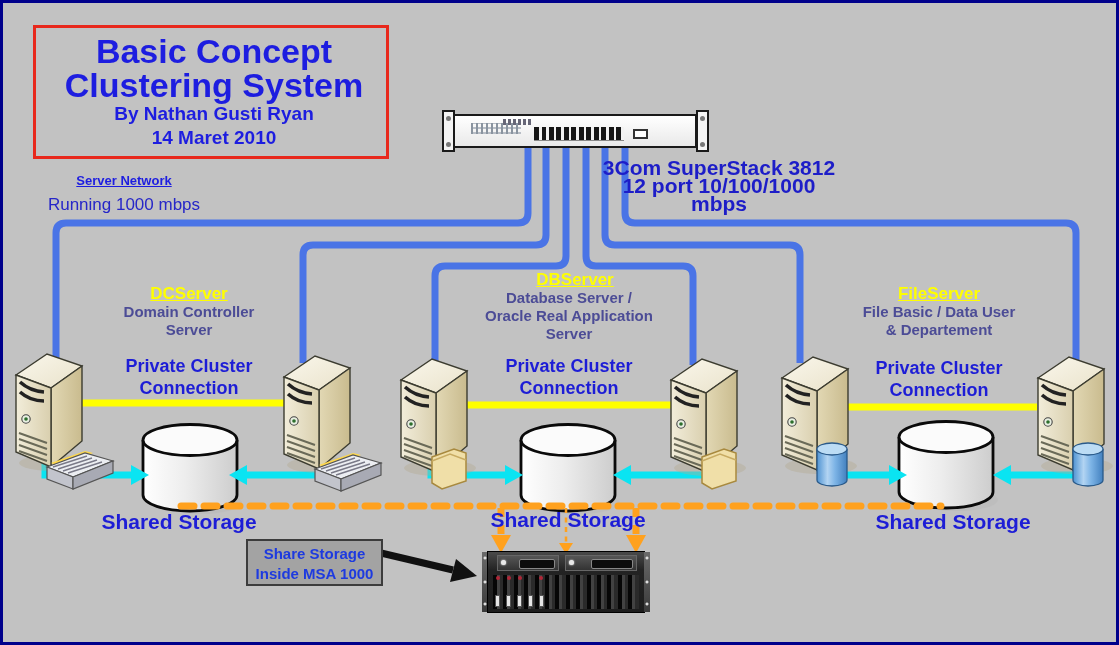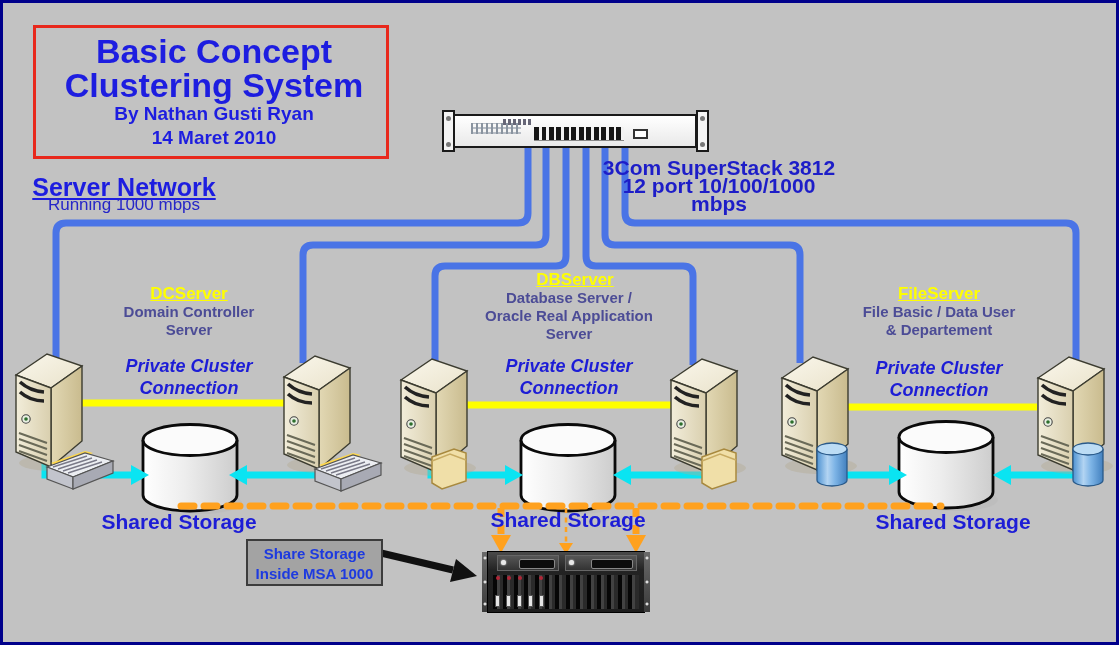--- a/index.html
+++ b/index.html
@@ -8,38 +8,38 @@
     background:#c2c2c2;border:3px solid #00008b;overflow:hidden;
     font-family:"Liberation Sans",sans-serif;
   }
   .abs{position:absolute;}
   .ctr{transform:translateX(-50%);white-space:nowrap;text-align:center;}
   
   .title-box{left:30px;top:22px;width:356px;height:134px;border:3px solid #e8281c;box-sizing:border-box;}
   .t-big{font-size:34px;font-weight:bold;color:#1d1de0;letter-spacing:0px;}
   .t-small{font-size:19px;font-weight:bold;color:#1d1de0;}
   
-  .sn-title{font-size:25px;font-weight:bold;text-decoration:underline;color:#1d1de0;}
+  .sn-title{font-size:13px;font-weight:bold;text-decoration:underline;color:#1d1de0;}
   .sn-sub{font-size:17px;color:#2626c8;}
   
   .sw-ear{top:107px;width:13px;height:42px;background:#f4f4f4;border:2px solid #1a1a1a;box-sizing:border-box;}
   .sw-screw{width:5px;height:5px;border-radius:50%;background:#777;box-shadow:0 26px 0 #777;margin:4px auto 0 auto;}
   .sw-body{left:450px;top:111px;width:244px;height:34px;background:linear-gradient(#ffffff,#e9e9e9);border:2px solid #1a1a1a;box-sizing:border-box;}
   .sw-leds{left:468px;top:120px;width:50px;height:11px;
     background:repeating-linear-gradient(90deg,#8a94a0 0 2px,transparent 2px 5px),
                repeating-linear-gradient(0deg,#b8bec6 0 2px,transparent 2px 5px);}
   .sw-text{left:500px;top:116px;width:28px;height:6px;background:repeating-linear-gradient(90deg,#667 0 3px,transparent 3px 5px);}
   .sw-ports{left:531px;top:124px;width:90px;height:13px;border-bottom:1px solid #888;
     background:repeating-linear-gradient(90deg,#161616 0 5px,#f2f2f2 5px 7.5px);}
   .sw-port2{left:630px;top:126px;width:15px;height:10px;background:#fff;border:2px solid #333;box-sizing:border-box;}
   .sw-label{font-size:21px;font-weight:bold;color:#1d1dc8;line-height:18px;}
   
   .cl-name{font-size:17px;font-weight:bold;color:#ffff00;text-decoration:underline;}
   .cl-desc{font-size:15px;font-weight:bold;color:#4c4c96;line-height:18px;}
-  .cl-conn{font-size:18px;font-weight:bold;color:#1d1dd6;line-height:22px;font-style:italic;}
+  .cl-conn{font-size:18px;font-weight:bold;color:#1d1dd6;line-height:22px;}
   .st-label{font-size:21px;font-weight:bold;color:#1d1dd6;}
   
   .callout{left:243px;top:536px;width:137px;height:47px;background:#a3a3a3;border:2px solid #3c3c3c;box-sizing:border-box;}
   .callout-text{font-size:15px;font-weight:bold;color:#1d3ae0;line-height:20px;text-align:center;padding-top:3px;}
   
   .msa{left:484px;top:548px;width:158px;height:62px;background:linear-gradient(#4a4a4a,#232323 30%,#1d1d1d);border:1px solid #000;box-sizing:border-box;}
   .msa-rail{top:549px;width:6px;height:60px;background:linear-gradient(#6a6a6a,#3a3a3a);
     background-image:radial-gradient(circle at 3px 6px,#ddd 1.2px,transparent 1.8px),
                      radial-gradient(circle at 3px 30px,#ddd 1.2px,transparent 1.8px),
                      radial-gradient(circle at 3px 52px,#ddd 1.2px,transparent 1.8px),

